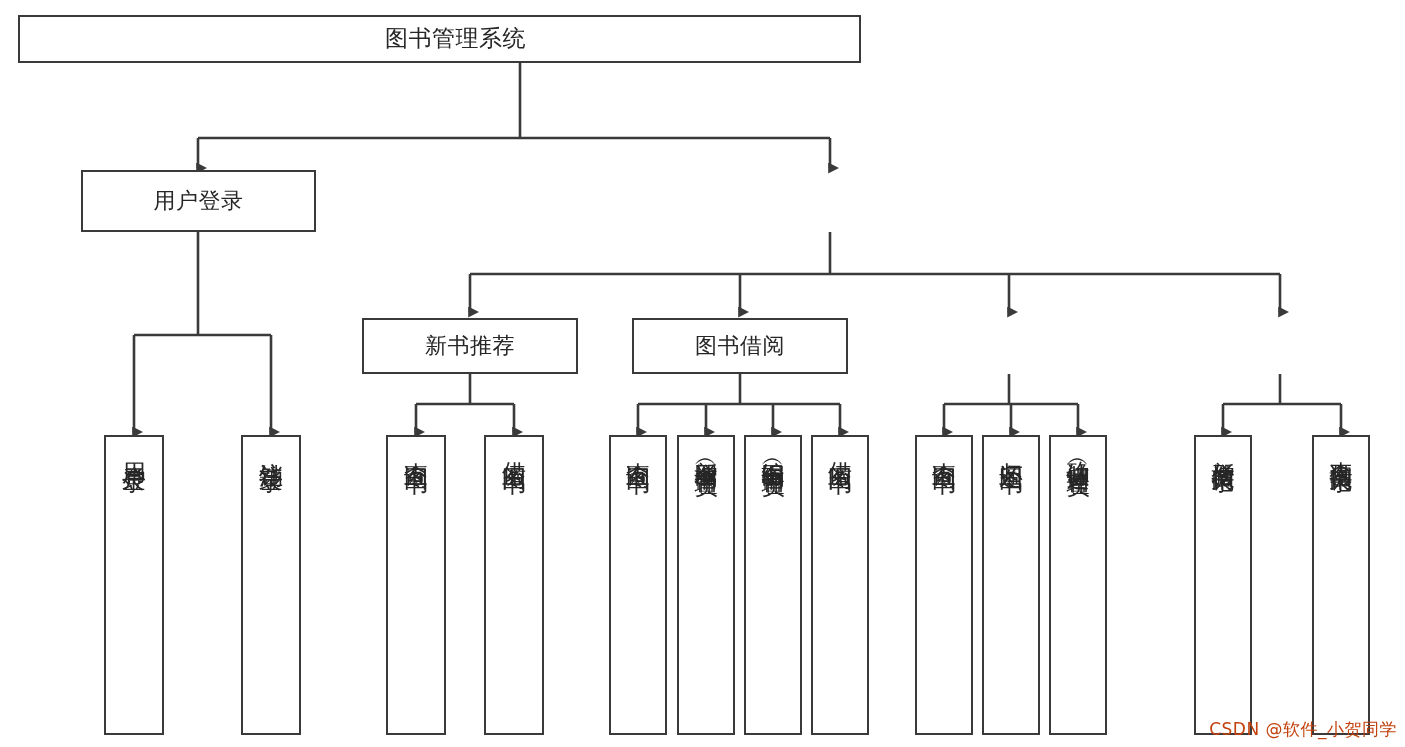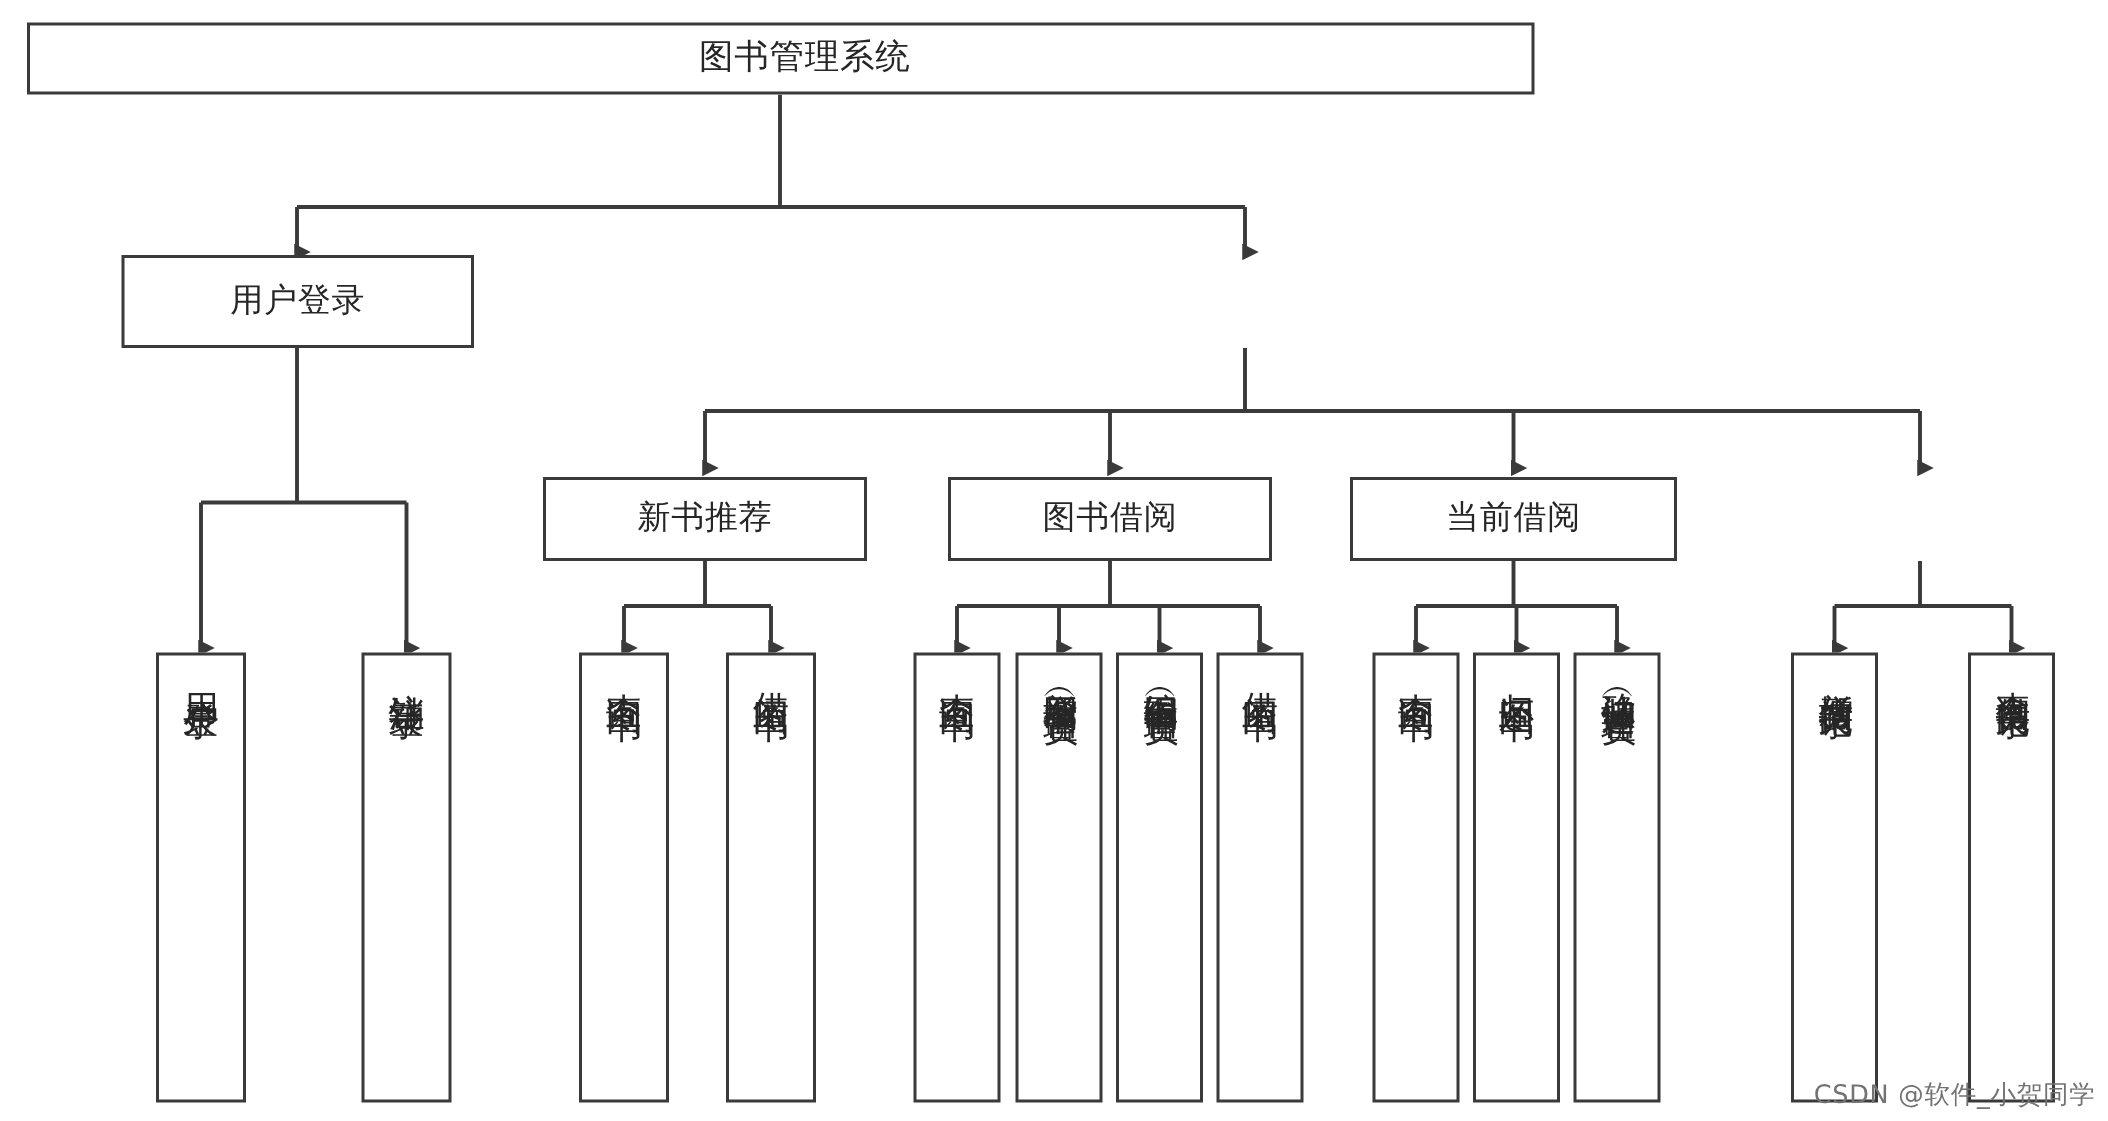--- a/index.html
+++ b/index.html
@@ -67,21 +67,21 @@
   }
   .node.vert.narrow .label {
     font-size: 23px;
     letter-spacing: 2px;
   }
   #watermark {
     position: absolute;
     right: 8px;
     bottom: 6px;
     font-size: 17px;
-    color: #737373;
+    color: #c2410c;
     letter-spacing: 0.5px;
     font-family: "DejaVu Sans", "Liberation Sans", sans-serif;
     user-select: none;
   }
 </style>
 </head>
 <body>
 
 <div id="canvas">
 
@@ -128,40 +128,37 @@
       <path d="M 1011 404 L 1011 432" marker-end="url(#arrow)"></path>
       <path d="M 1078 404 L 1078 432" marker-end="url(#arrow)"></path>
 
       <path d="M 1280 374 L 1280 404"></path>
       <path d="M 1223 404 L 1341 404"></path>
       <path d="M 1223 404 L 1223 432" marker-end="url(#arrow)"></path>
       <path d="M 1341 404 L 1341 432" marker-end="url(#arrow)"></path>
     </g>
   </svg>
 
-  <div class="node root horiz" style="left:18px; top:15px; width:1005px; height:48px;padding-left:32px;">
+  <div class="node root horiz" style="left:18px; top:15px; width:843px; height:48px;padding-left:32px;">
     <span class="label">图书管理系统</span>
   </div>
 
   <div class="node horiz" style="left:81px; top:170px; width:235px; height:62px;">
     <span class="label">用户登录</span>
   </div>
 
 
   <div class="node horiz" style="left:632px; top:318px; width:216px; height:56px;">
     <span class="label">图书借阅</span>
   </div>
 
   <div class="node horiz" style="left:362px; top:318px; width:216px; height:56px;">
     <span class="label">新书推荐</span>
   </div>
 
-  <div class="node horiz" style="left:900px; top:318px; width:218px; height:56px;">
-    <span class="label">当前借阅</span>
-  </div>
 
 
   <div class="node vert" style="left:104px; top:435px; width:60px; height:300px;">
     <span class="label">用户登录</span>
   </div>
 
   <div class="node vert" style="left:241px; top:435px; width:60px; height:300px;">
     <span class="label">注销登录</span>
   </div>
 

